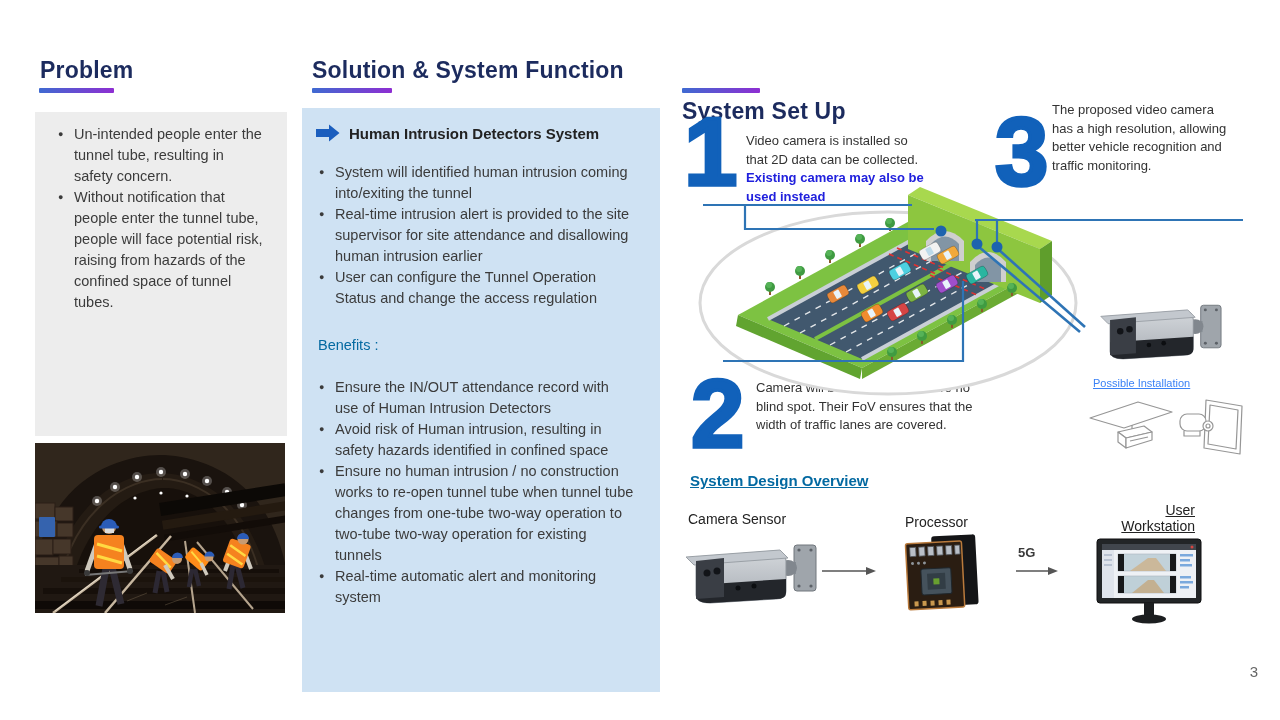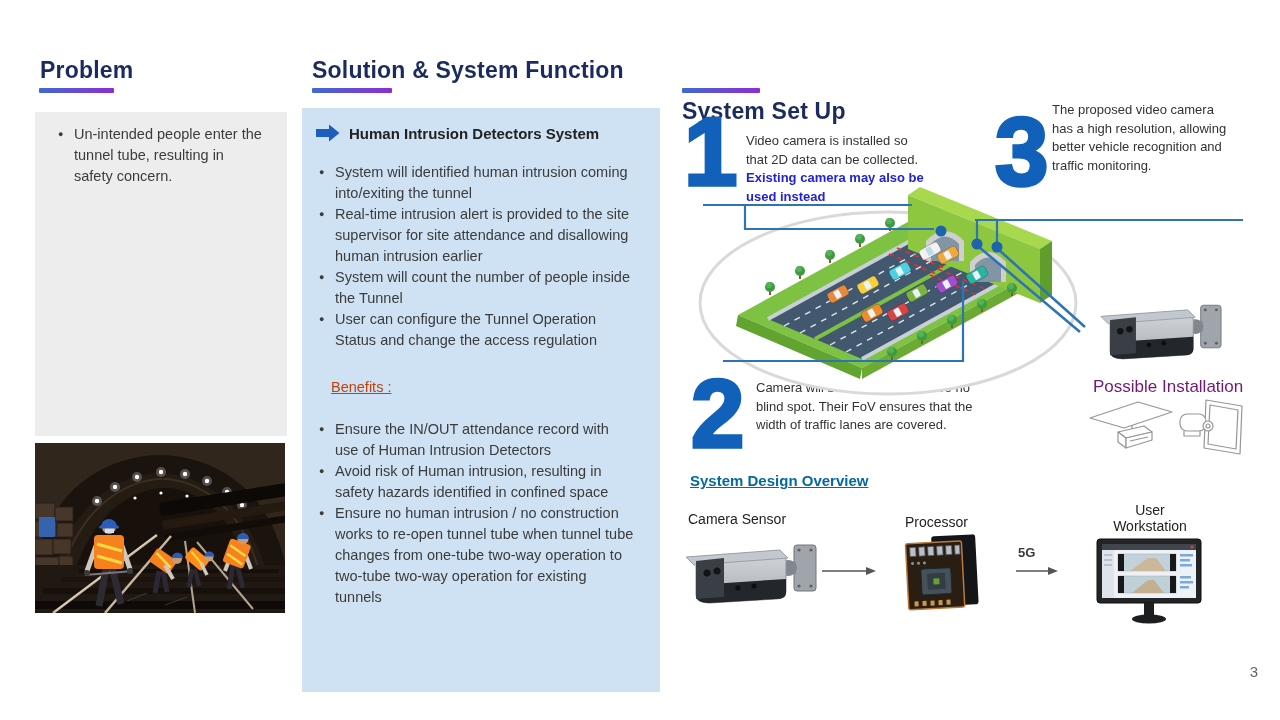--- a/index.html
+++ b/index.html
@@ -11,50 +11,51 @@
   .panel{position:absolute;box-sizing:border-box;}
   .panel-gray{left:35px;top:112px;width:252px;height:324px;background:#ededed;padding:12px 12px 0 20px;}
   .panel-blue{left:302px;top:108px;width:358px;height:584px;background:#cfe2f3;padding:16px 14px 0 14px;}
   ul.dotlist{list-style:none;margin:0;padding:0;}
   ul.dotlist li{position:relative;padding-left:19px;padding-right:10px;
          font-size:14.5px;line-height:21px;color:#3b3b3b;}
   ul.dotlist li::before{content:"●";position:absolute;left:3px;top:0;
          font-size:9px;line-height:21px;color:#3b3b3b;}
   .sol-heading{display:flex;align-items:center;gap:9px;margin-bottom:20px;}
   .sol-heading .txt{font-size:15px;font-weight:700;color:#222222;}
-  .benefits-label{font-size:14.5px;color:#c2410c;margin:28px 0 24px 15px;text-decoration:underline;}
+  .benefits-label{font-size:14.5px;color:#0369a1;margin:28px 0 24px 2px;}
   .step-num{position:absolute;font-weight:700;color:#1161ba;font-size:96px;line-height:92px;
          -webkit-text-stroke:3.5px #1161ba;}
   .step-text{position:absolute;font-size:13px;line-height:18.5px;color:#333333;}
   .step-highlight{color:#2020dd;font-weight:700;}
-  .possible-install{position:absolute;left:1093px;top:377px;font-size:17px;color:#701a75;
-         }
+  .possible-install{position:absolute;left:1093px;top:377px;font-size:11px;color:#3b82f6;
+         text-decoration:underline;}
   .design-heading{position:absolute;left:690px;top:472px;font-size:15px;font-weight:700;color:#0369a1;
          text-decoration:underline;}
   .node-label{position:absolute;font-size:14px;color:#222222;}
-  .node-label.center{text-align:center;}
+  .node-label.center{text-align:right;text-decoration:underline;}
   .fiveg{position:absolute;left:1018px;top:545px;width:44px;
          font-size:13px;font-weight:700;color:#3a3a3a;}
   .page-num{position:absolute;left:1228px;top:663px;width:30px;text-align:right;
          font-size:15px;color:#666666;}
   svg.layer{position:absolute;}
   .overlay{left:0;top:0;width:1280px;height:720px;pointer-events:none;}
 </style>
 </head>
 <body>
 
 <div class="slide">
 
   <div class="col-title" style="left:40px;top:57px;">Problem</div>
   <div class="title-underline" style="left:39px;top:88px;width:75px;"></div>
 
   <div class="panel panel-gray">
     <ul class="dotlist">
 
     <li>Un-intended people enter the tunnel tube, resulting in safety concern.</li>
+        <li>Without notification that people enter the tunnel tube, people will face potential risk, raising from hazards of the confined space of tunnel tubes.</li>
       </ul>
   </div>
 
   <svg class="layer" style="left:35px;top:443px;" width="250" height="170" viewBox="0 0 250 170">
     <rect x="0" y="0" width="250" height="170" fill="#1a130e"></rect>
     <path d="M0,120 C20,30 90,12 125,12 C160,12 230,30 250,120 L250,0 L0,0 Z" fill="#30261c"></path>
     <path d="M10,170 C25,55 90,30 125,30 C160,30 225,55 240,170 Z" fill="#241b13"></path>
     <path d="M30,170 C45,70 100,45 130,45 C160,45 210,70 222,170 Z" fill="#17100b"></path>
     <path d="M20,160 C35,62 95,36 127,36" fill="none" stroke="#3b2f23" stroke-width="2"></path>
     <path d="M230,160 C218,62 160,36 128,36" fill="none" stroke="#3b2f23" stroke-width="2"></path>
@@ -173,29 +174,29 @@
     <div class="sol-heading">
       <svg width="24" height="18" viewBox="0 0 24 18">
         <polygon points="0,5 13,5 13,0.5 23.5,9 13,17.5 13,13 0,13" fill="#1b5ebe"></polygon>
       </svg>
       <span class="txt">Human Intrusion Detectors System</span>
     </div>
     <ul class="dotlist">
 
     <li>System will identified human intrusion coming into/exiting the tunnel</li>
         <li>Real-time intrusion alert is provided to the site supervisor for site attendance and disallowing human intrusion earlier</li>
-        <li>System will count the number of people inside the Tunnel</li>
         <li>User can configure the Tunnel Operation Status and change the access regulation</li>
       </ul>
     <div class="benefits-label">Benefits :</div>
     <ul class="dotlist">
 
     <li>Ensure the IN/OUT attendance record with use of Human Intrusion Detectors</li>
         <li>Avoid risk of Human intrusion, resulting in safety hazards identified in confined space</li>
         <li>Ensure no human intrusion / no construction works to re-open tunnel tube when tunnel tube changes from one-tube two-way operation to two-tube two-way operation for existing tunnels</li>
+        <li>Real-time automatic alert and monitoring system</li>
       </ul>
   </div>
 
   <div class="col-title" style="left:682px;top:57px;margin-top:41px;">System Set Up</div>
   <div class="title-underline" style="left:682px;top:88px;width:78px;"></div>
 
   <div class="step-num" style="left:684px;top:106px;">1</div>
   <div class="step-text" style="left:746px;top:124px;width:178px;margin-top:8px;"><span>Video camera is installed so that 2D data can be collected. </span><span class="step-highlight">Existing camera may also be used instead</span></div>
 
   <div class="step-num" style="left:995px;top:106px;">3</div>

